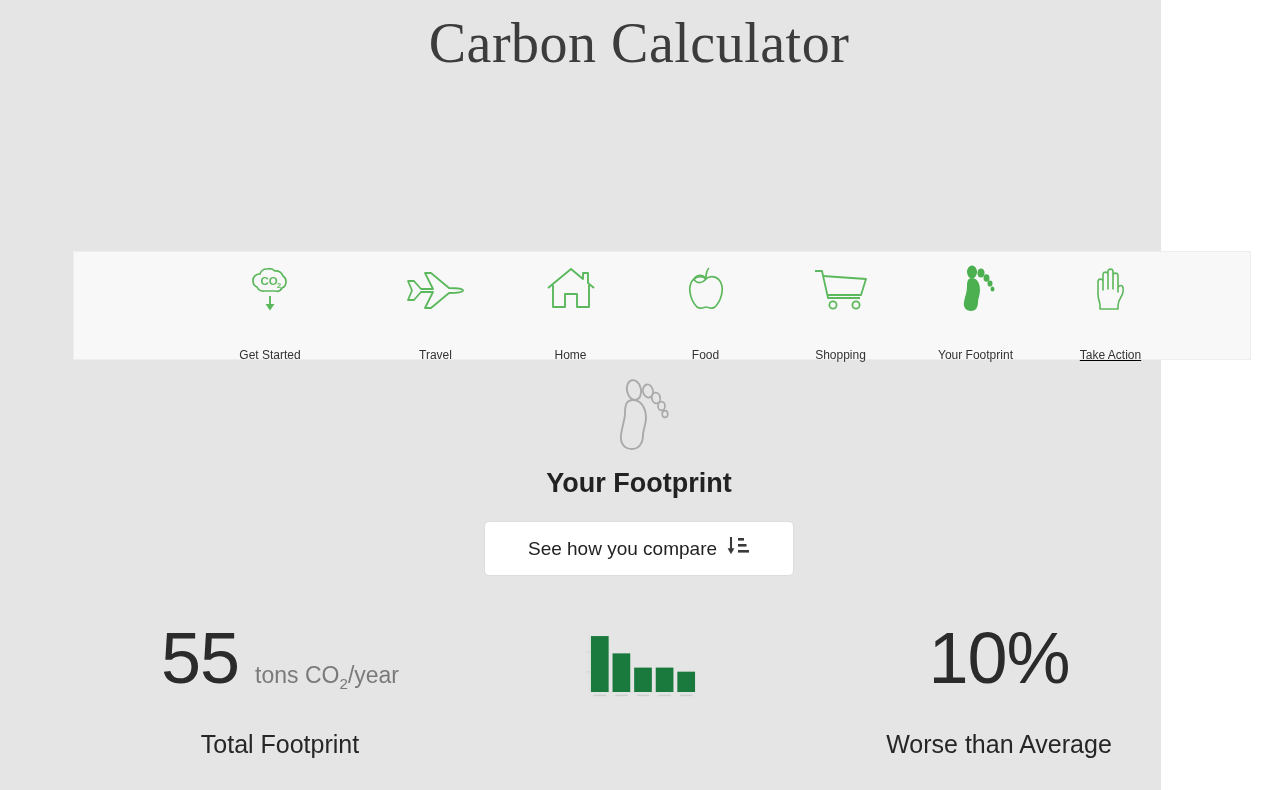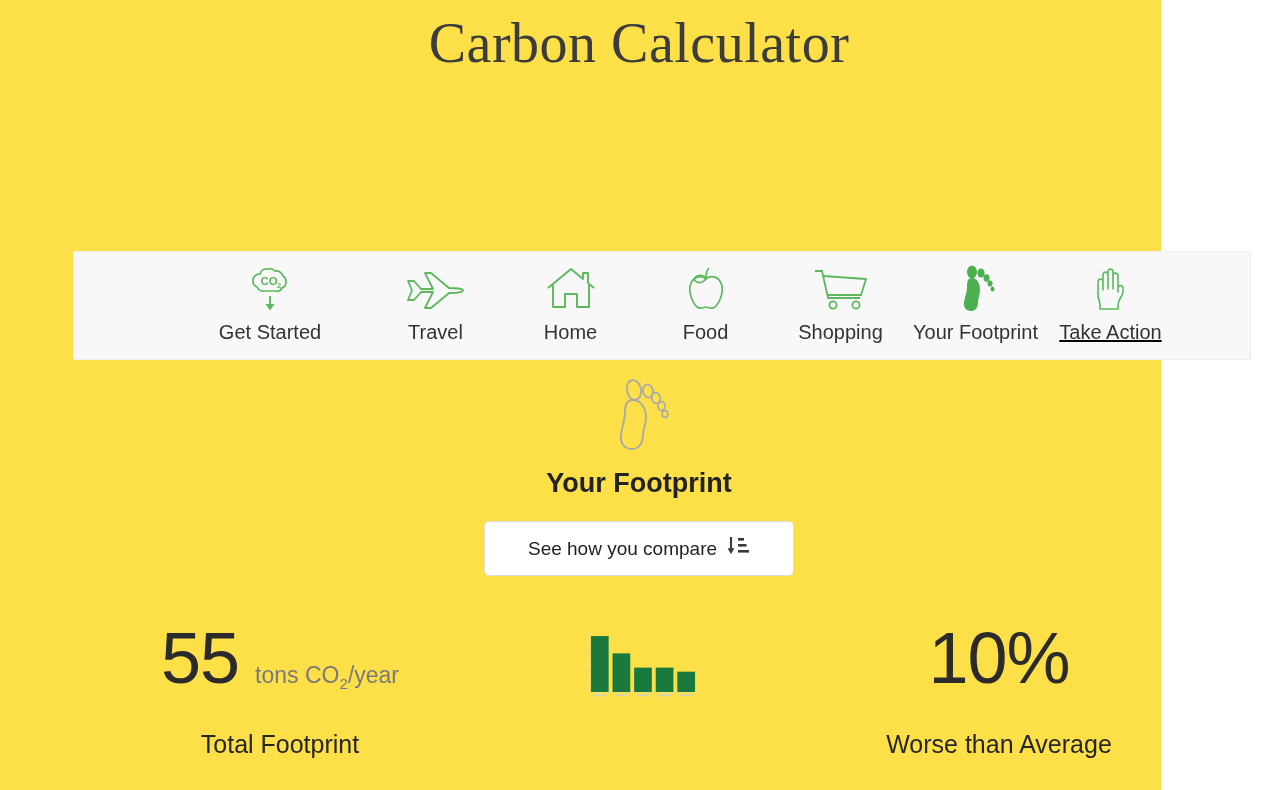--- a/index.html
+++ b/index.html
@@ -8,21 +8,21 @@
     height: 790px;
     background: #ffffff;
     font-family: "Liberation Sans", sans-serif;
     overflow: hidden;
   }
 
   .page {
     position: relative;
     width: 1161px;
     height: 790px;
-    background: #fde047;
+    background: #e5e5e5;
   }
 
   
   .page-title {
     position: absolute;
     top: 8px;
     left: 0;
     width: 1278px;
     text-align: center;
     font-family: "Liberation Serif", serif;
@@ -46,30 +46,31 @@
     align-items: flex-start;
     padding-top: 11px;
   }
   .nav-item {
     flex: 0 0 auto;
     display: flex;
     flex-direction: column;
     align-items: center;
     cursor: pointer;
     user-select: none;
+    gap: 23px;
   }
   .nav-item .nav-icon {
     height: 52px;
     display: flex;
     align-items: center;
     justify-content: center;
   }
   .nav-item .nav-label {
     margin-top: 6px;
-    font-size: 20px;
+    font-size: 12px;
     color: #333333;
     white-space: nowrap;
     line-height: 22px;
   }
 
   
   .ni-0 { width: 196px; margin-left: 98px; }
   .ni-1 { width: 135px; }
   .ni-2 { width: 135px; }
   .ni-3 { width: 135px; }

